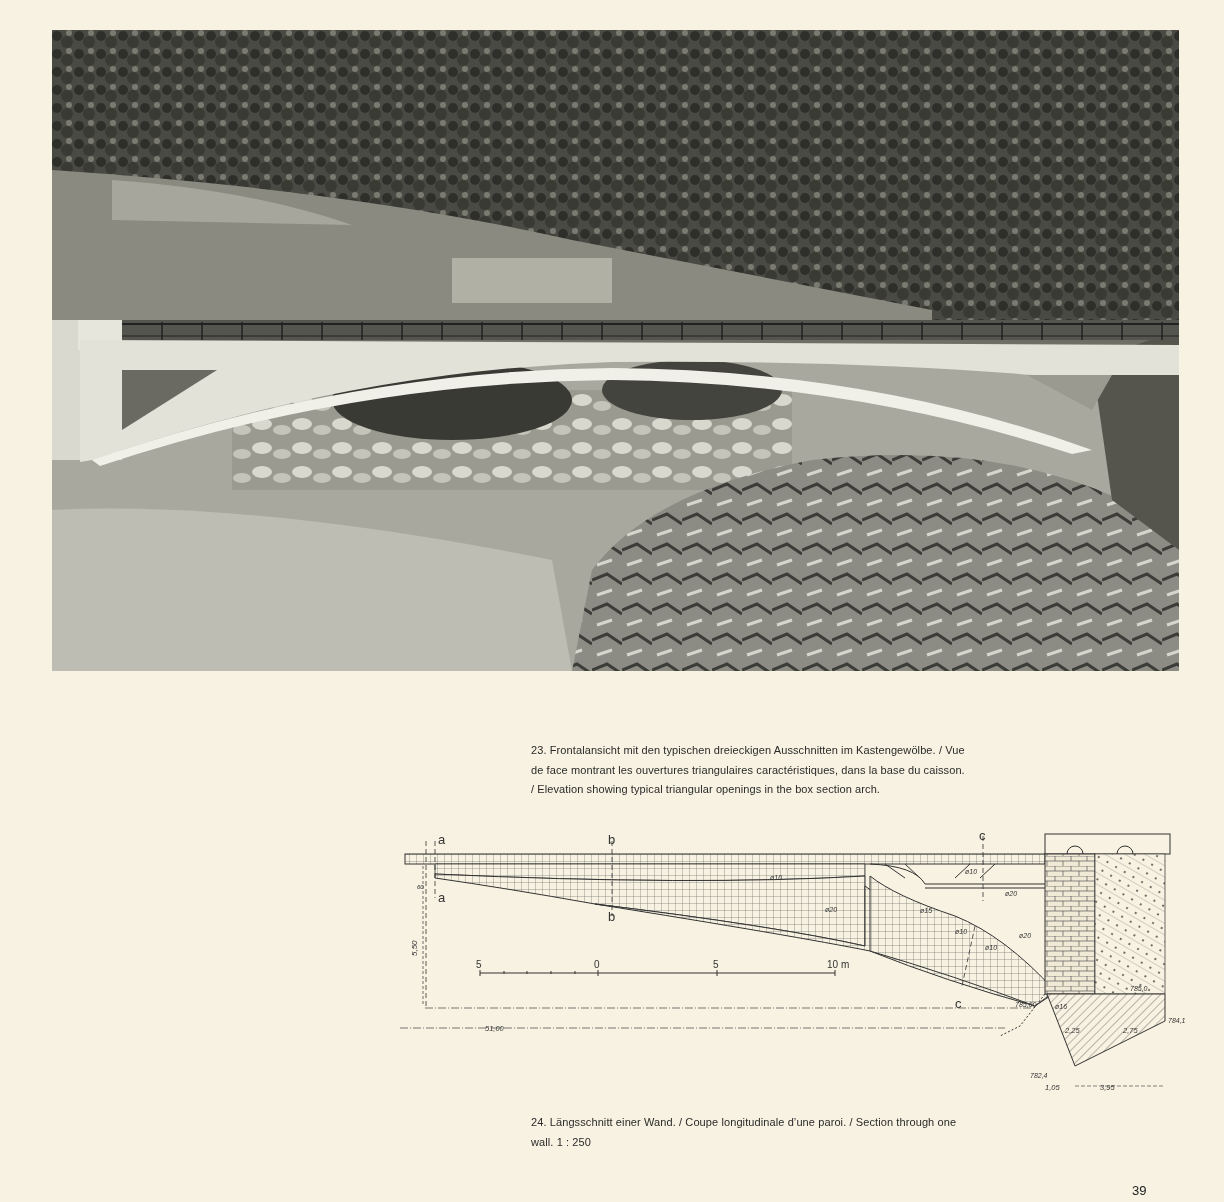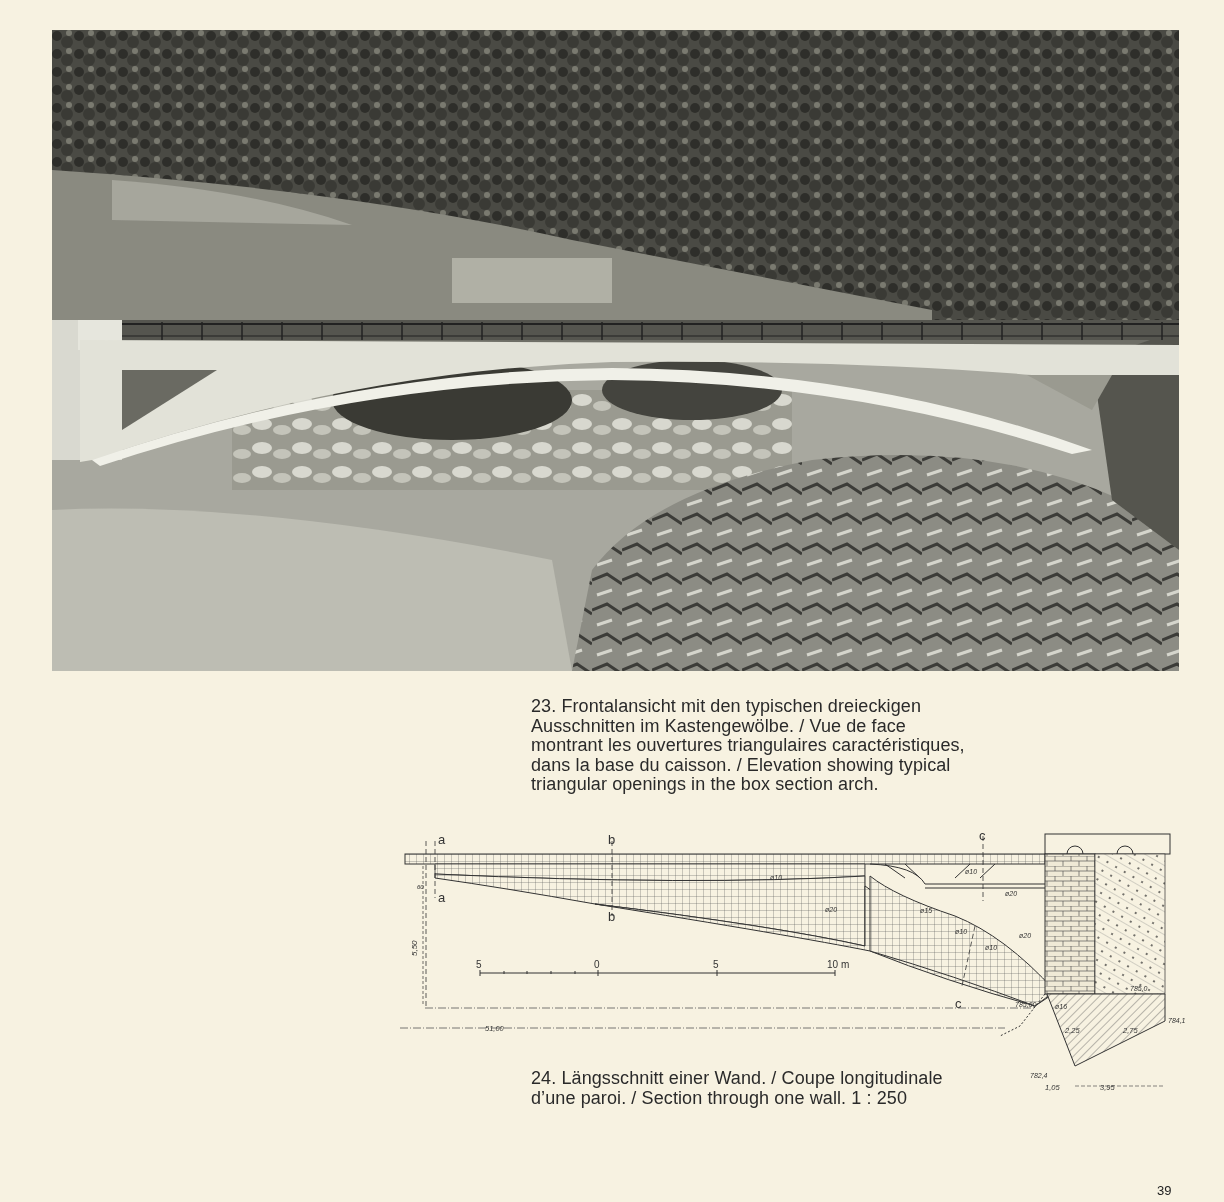--- a/index.html
+++ b/index.html
@@ -8,27 +8,28 @@
     background: #f7f2e1;
     font-family: "Liberation Sans", sans-serif;
     color: #222;
   }
   .photo {
     position: absolute; left: 52px; top: 30px; width: 1127px; height: 641px;
     overflow: hidden; background: #6e6e66;
   }
   .photo svg { display: block; }
   .caption {
-    position: absolute; font-size: 18px; line-height: 19.5px; color: #2a2a2a;
+    position: absolute; font-size: 11px; line-height: 19.5px; color: #2a2a2a;
     letter-spacing: 0.1px;
+    margin-top: 44px;
   }
   .cap23 { left: 531px; top: 697px; width: 440px; }
   .cap24 { left: 531px; top: 1069px; width: 450px; }
   .drawing { position: absolute; left: 395px; top: 826px; width: 790px; height: 300px; }
-  .page-num { position: absolute; left: 1157px; top: 1183px; font-size: 13px; color: #222; }
+  .page-num { position: absolute; left: 1132px; top: 1183px; font-size: 13px; color: #222; }
   .dlabel { font-family: "Liberation Sans", sans-serif; fill: #333; }
 </style>
 </head>
 <body>
 
 <div class="photo">
   <svg width="1127" height="641" viewBox="0 0 1127 641" xmlns="http://www.w3.org/2000/svg">
     <defs>
       <pattern id="trees" width="22" height="18" patternUnits="userSpaceOnUse">
         <rect width="22" height="18" fill="#4a4a44"></rect>

